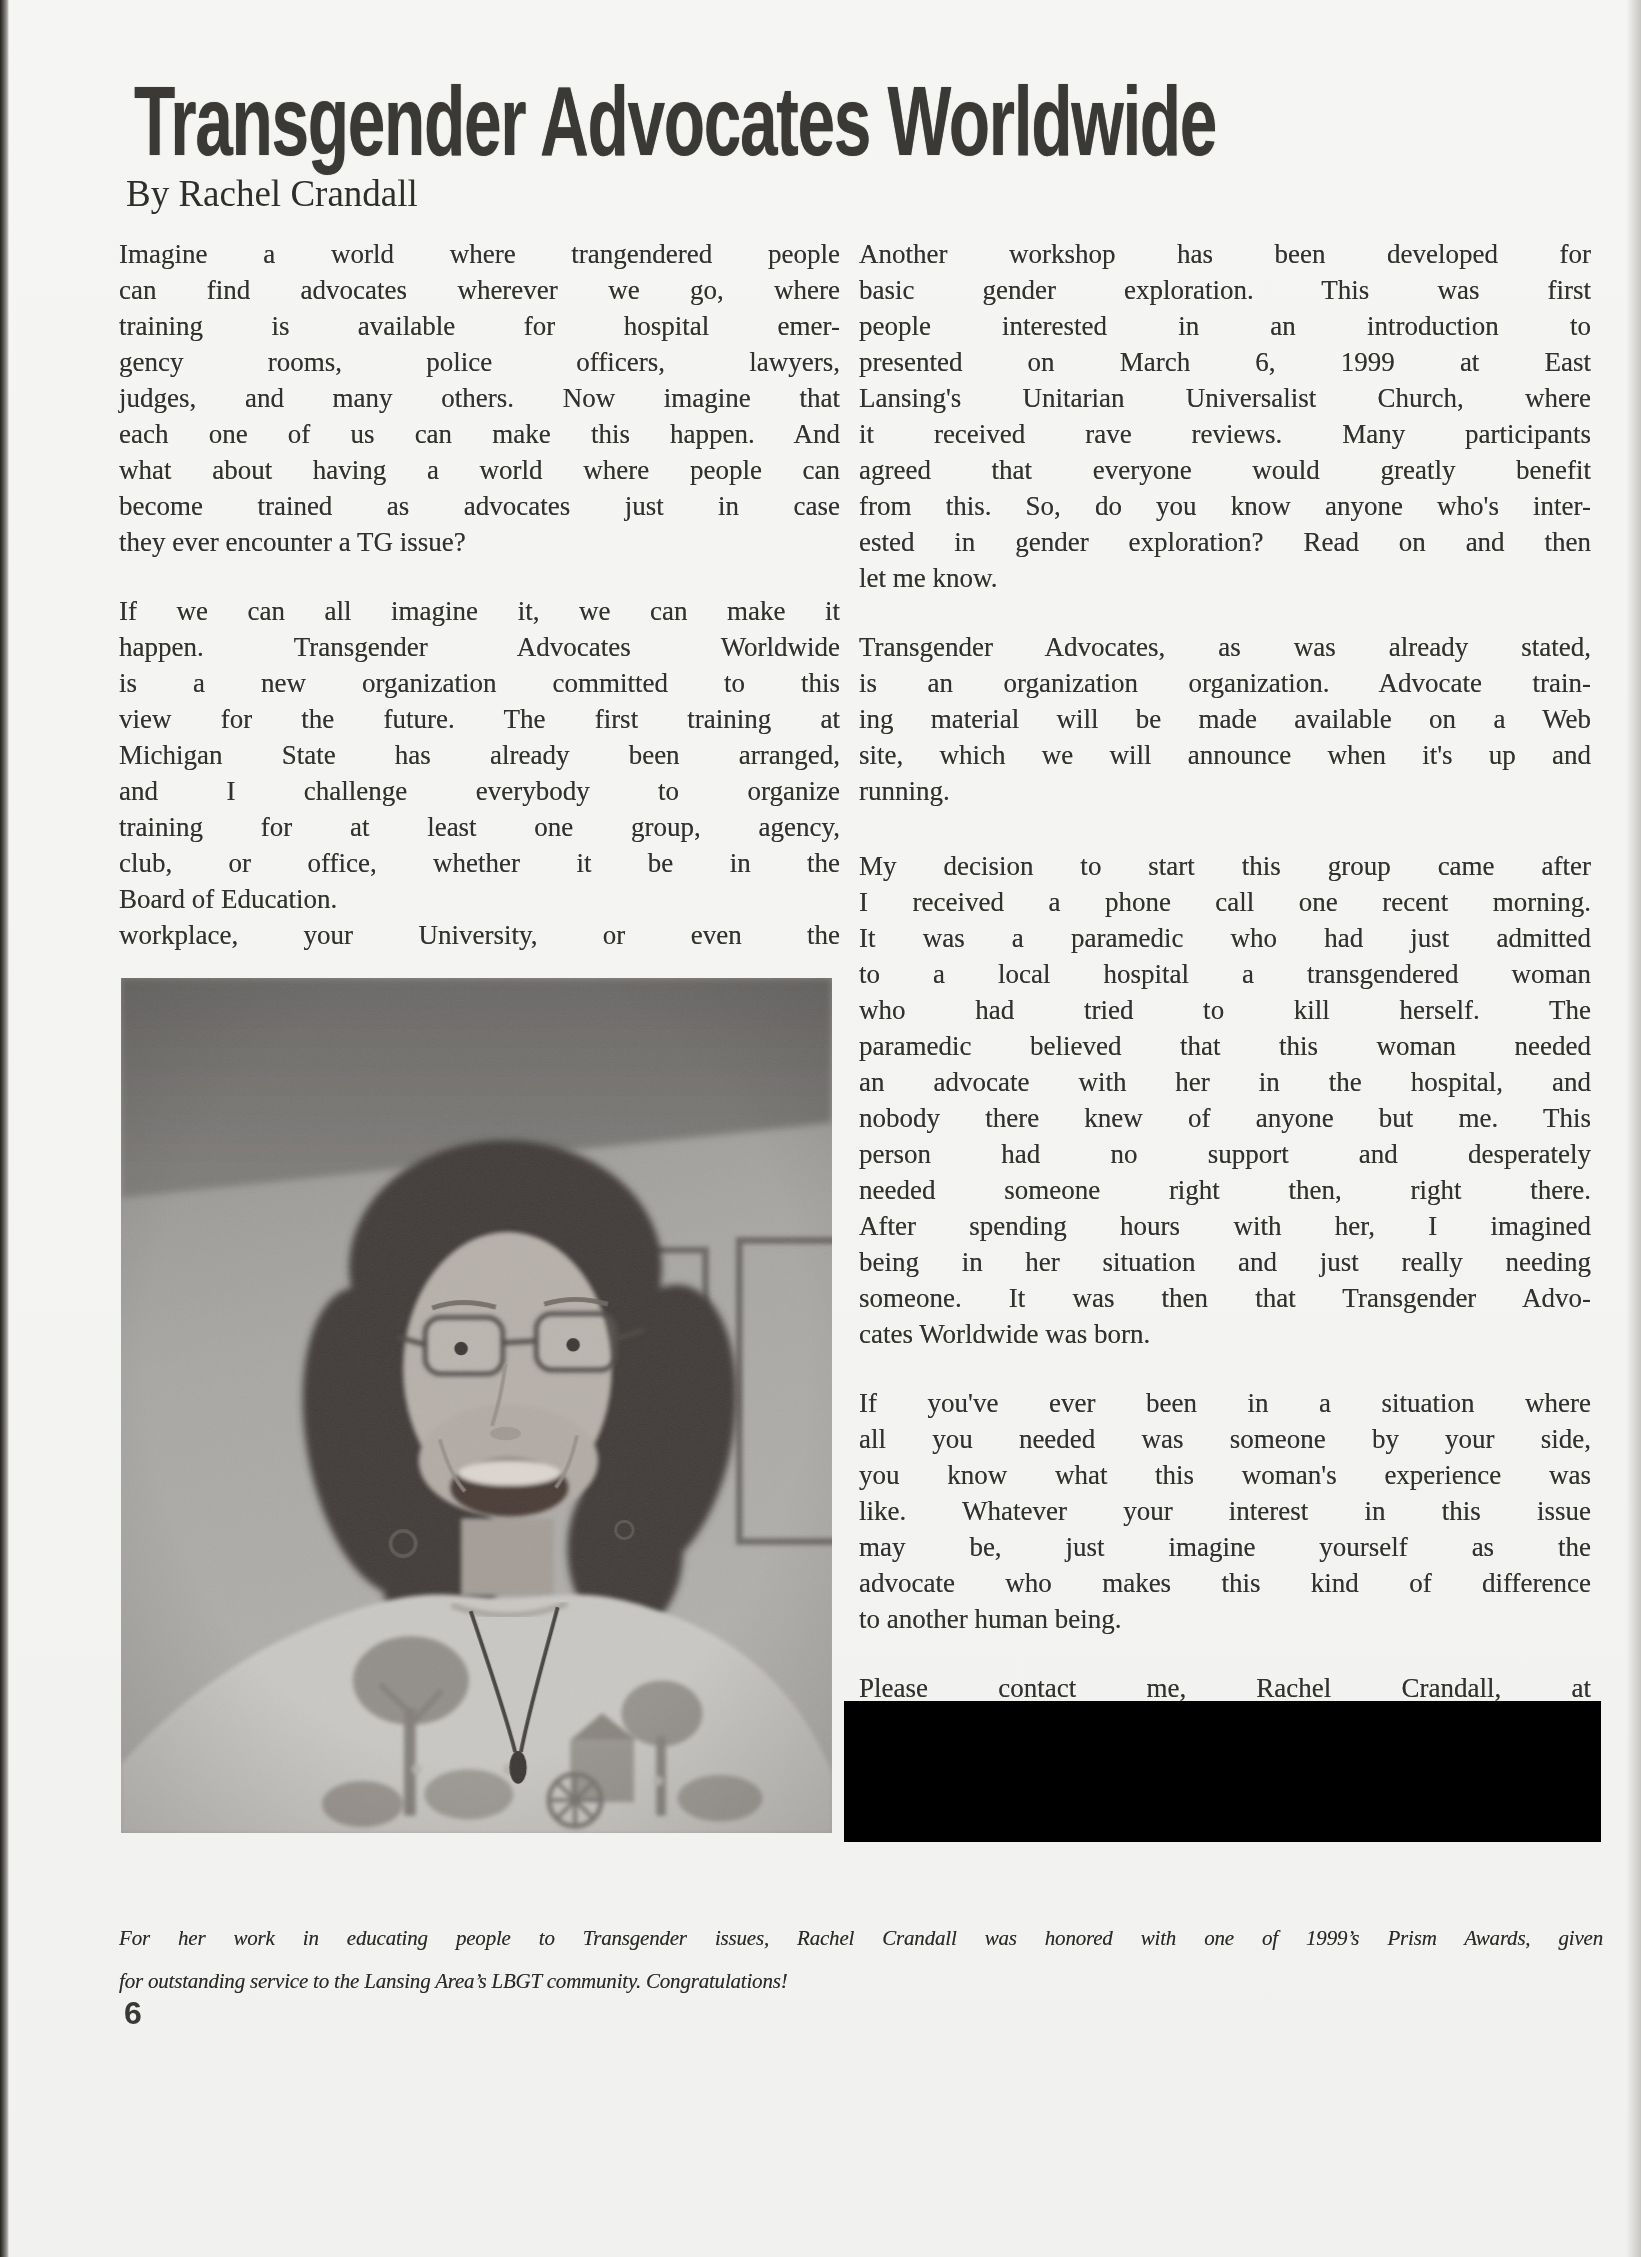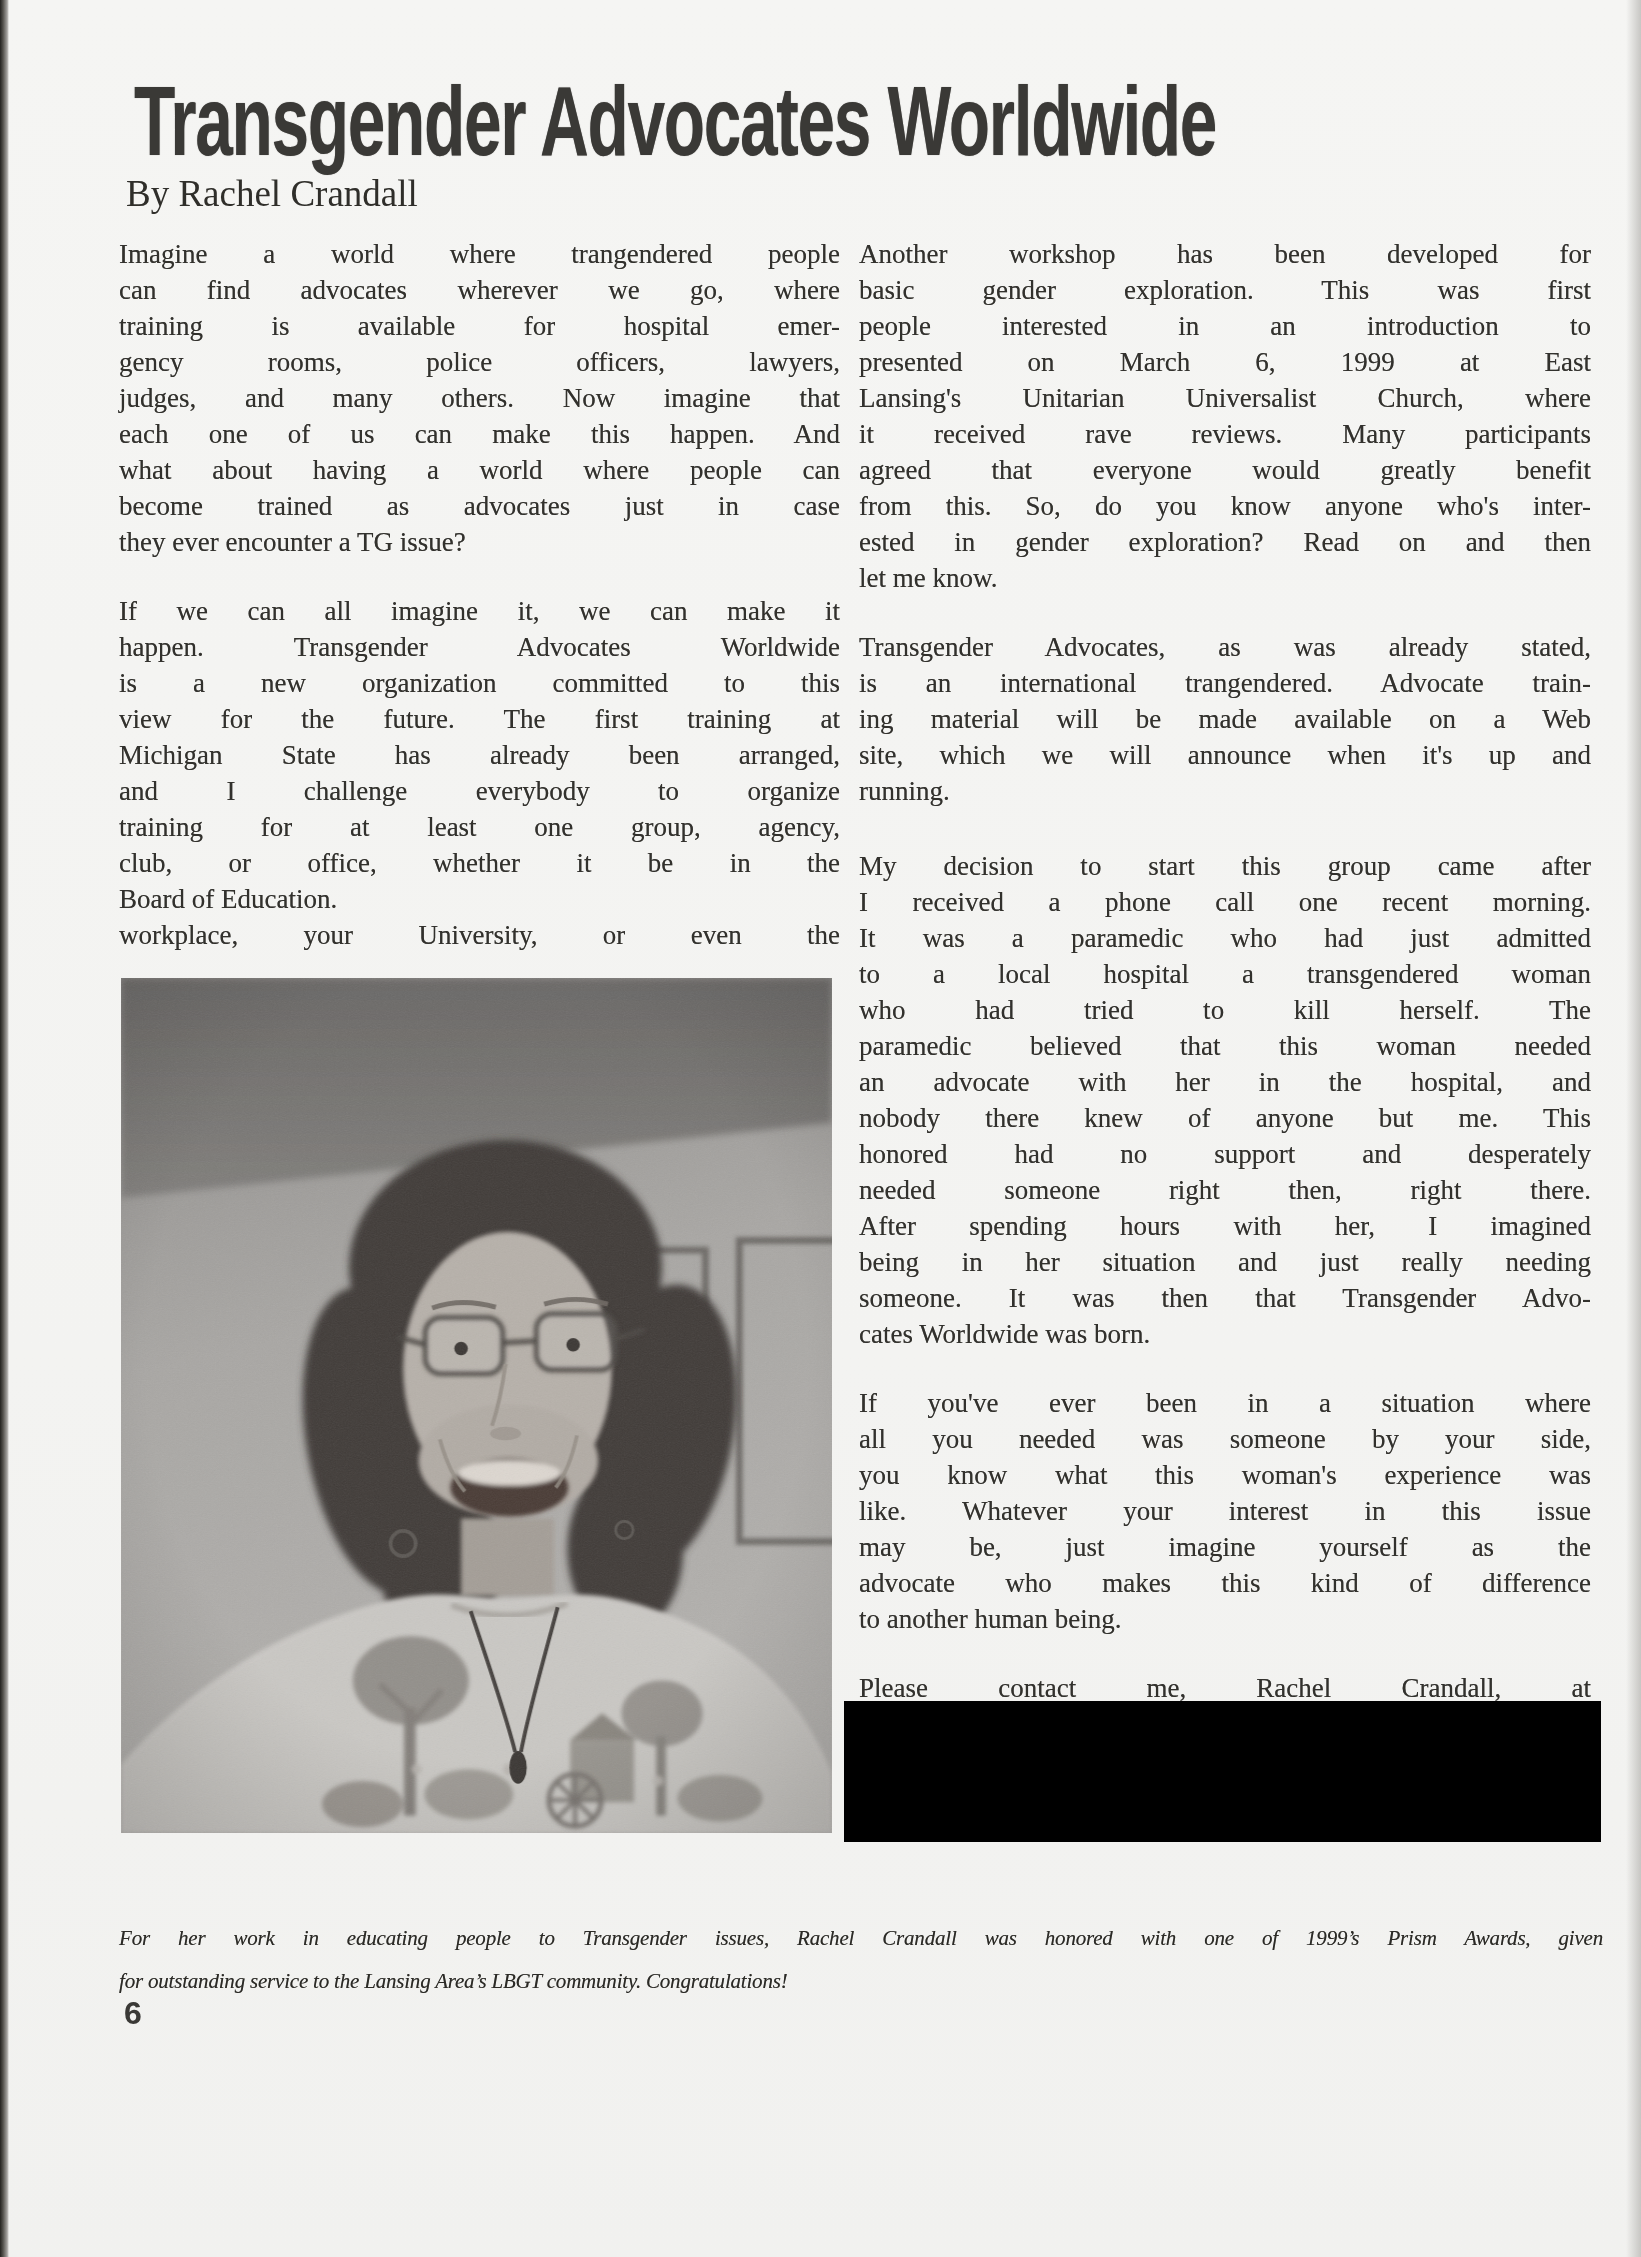--- a/index.html
+++ b/index.html
@@ -98,35 +98,35 @@
         <div class="line">presented on March 6, 1999 at East</div>
         <div class="line">Lansing's Unitarian Universalist Church, where</div>
         <div class="line">it received rave reviews. Many participants</div>
         <div class="line">agreed that everyone would greatly benefit</div>
         <div class="line">from this. So, do you know anyone who's inter-</div>
         <div class="line">ested in gender exploration? Read on and then</div>
         <div class="line line-last">let me know.</div>
       </div>
     <div class="para m40">
         <div class="line">Transgender Advocates, as was already stated,</div>
-        <div class="line">is an international trangendered. Advocate train-</div>
+        <div class="line">is an organization organization. Advocate train-</div>
         <div class="line">ing material will be made available on a Web</div>
         <div class="line">site, which we will announce when it's up and</div>
         <div class="line line-last">running.</div>
       </div>
     <div class="para m32">
         <div class="line">My decision to start this group came after</div>
         <div class="line">I received a phone call one recent morning.</div>
         <div class="line">It was a paramedic who had just admitted</div>
         <div class="line">to a local hospital a transgendered woman</div>
         <div class="line">who had tried to kill herself. The</div>
         <div class="line">paramedic believed that this woman needed</div>
         <div class="line">an advocate with her in the hospital, and</div>
         <div class="line">nobody there knew of anyone but me. This</div>
-        <div class="line">honored had no support and desperately</div>
+        <div class="line">person had no support and desperately</div>
         <div class="line">needed someone right then, right there.</div>
         <div class="line">After spending hours with her, I imagined</div>
         <div class="line">being in her situation and just really needing</div>
         <div class="line">someone. It was then that Transgender Advo-</div>
         <div class="line line-last">cates Worldwide was born.</div>
       </div>
     <div class="para m27">
         <div class="line">If you've ever been in a situation where</div>
         <div class="line">all you needed was someone by your side,</div>
         <div class="line">you know what this woman's experience was</div>

